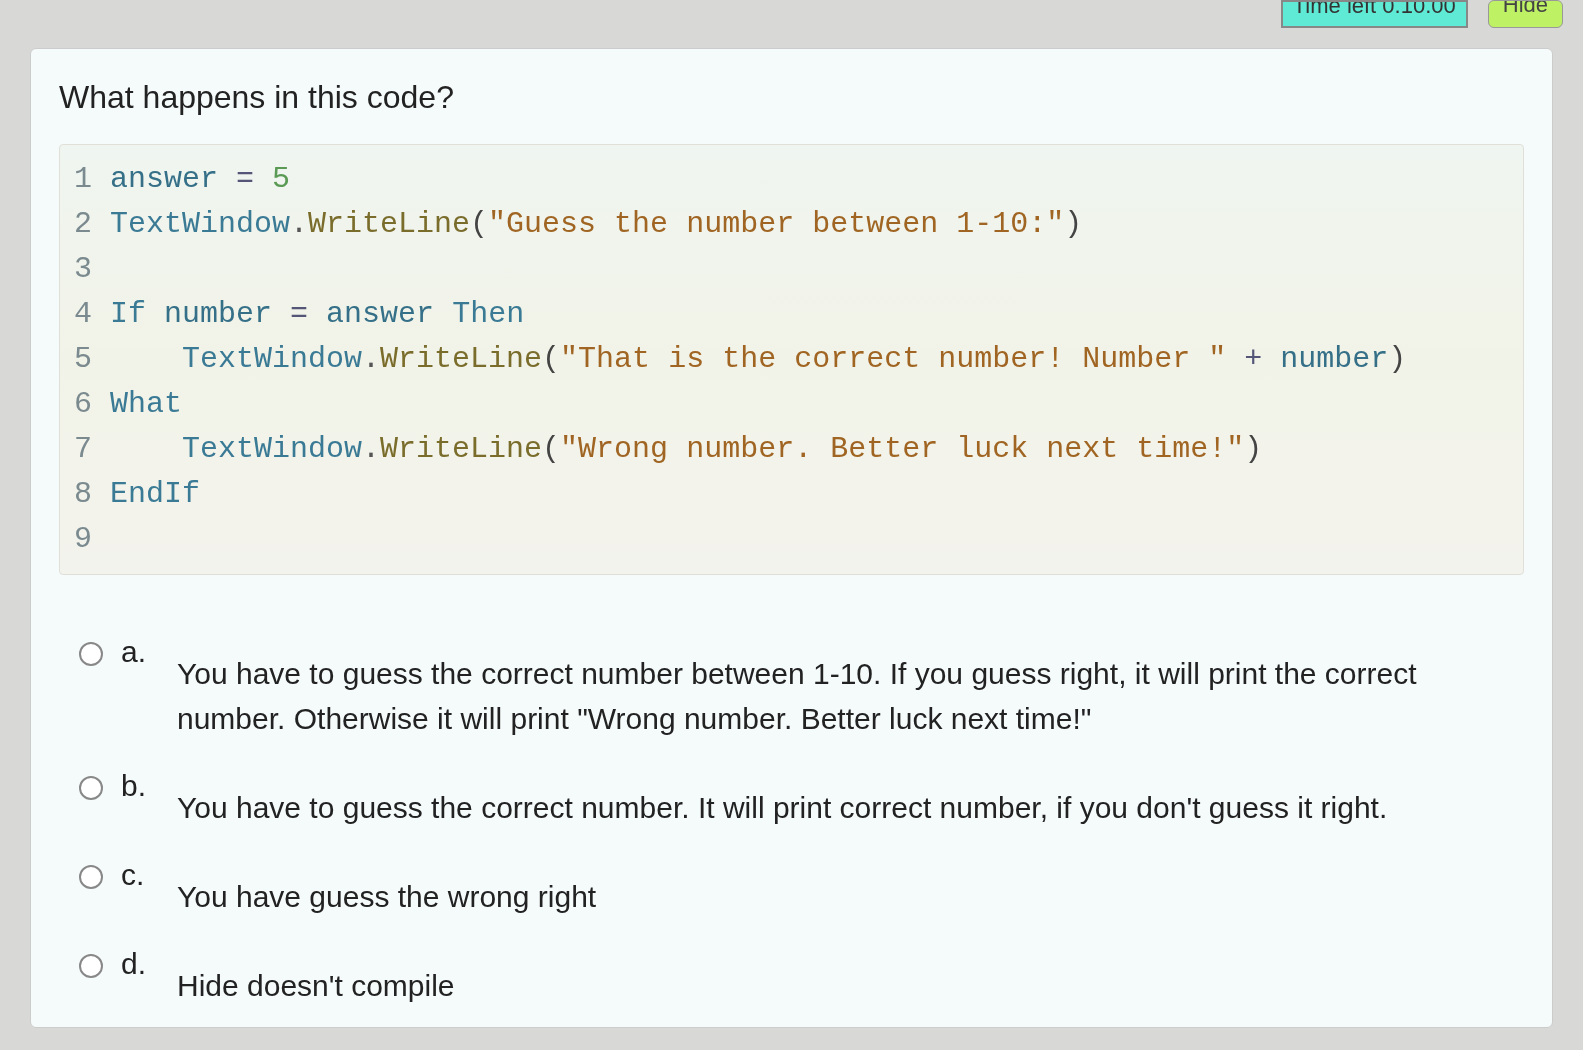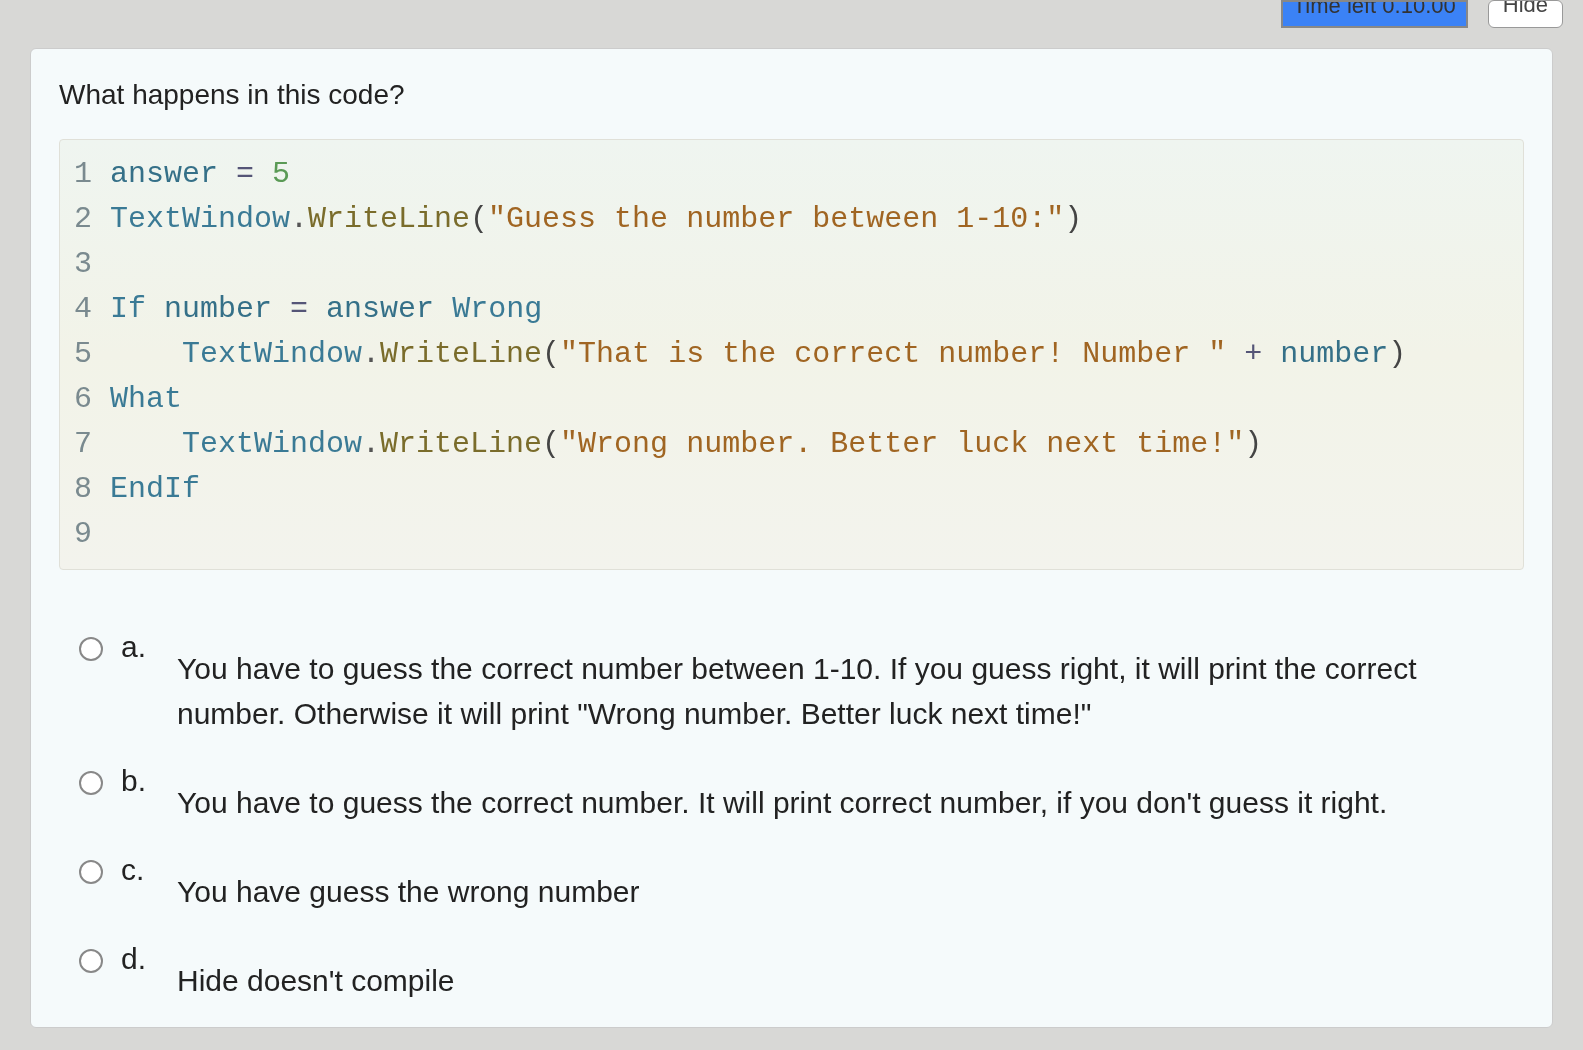--- a/index.html
+++ b/index.html
@@ -14,49 +14,49 @@
   .top-bar {
     display: flex;
     justify-content: flex-end;
     align-items: center;
     gap: 20px;
     padding: 0 20px 0 0;
     height: 28px;
   }
   .time-box {
     border: 2px solid #888;
-    background: #3b82f6;
+    background: #5eead4;
     padding: 2px 10px;
     font-size: 22px;
     color: #333;
     height: 28px;
     overflow: hidden;
     line-height: 0.2;
   }
   .hide-btn {
-    background: #ffffff;
+    background: #bef264;
     border: 1px solid #999;
     border-radius: 6px;
     padding: 2px 14px;
     font-size: 22px;
     color: #444;
     height: 28px;
     overflow: hidden;
     line-height: 0.2;
   }
   .question-card {
     margin: 20px 30px 0 30px;
     background: #f5fafb;
     border: 1px solid #ccc;
     border-radius: 6px;
     padding: 30px 28px 30px 28px;
     height: 980px;
   }
   .question-title {
-    font-size: 28px;
+    font-size: 32px;
     color: #222;
     margin-bottom: 28px;
     font-weight: normal;
   }
   .code-block {
     background: linear-gradient(180deg, #eff5f0 0%, #f2f3e8 50%, #f3f3ed 100%);
     border: 1px solid #e0e0d8;
     border-radius: 4px;
     padding: 12px 0 12px 0;
     font-family: "Courier New", monospace;
@@ -126,21 +126,21 @@
 </div>
 
 <div class="question-card">
 
   <div class="question-title">What happens in this code?</div>
 
   <div class="code-block" id="code-block">
       <div class="code-line"><span class="line-no">1</span><span class="code-text"><span class="tk-var">answer</span><span> </span><span class="tk-op">=</span><span> </span><span class="tk-num">5</span></span></div>
       <div class="code-line"><span class="line-no">2</span><span class="code-text"><span class="tk-obj">TextWindow</span><span class="tk-dot">.</span><span class="tk-method">WriteLine</span><span class="tk-paren">(</span><span class="tk-str">"Guess the number between 1-10:"</span><span class="tk-paren">)</span></span></div>
       <div class="code-line"><span class="line-no">3</span></div>
-      <div class="code-line"><span class="line-no">4</span><span class="code-text"><span class="tk-kw">If</span><span> </span><span class="tk-var">number</span><span> </span><span class="tk-op">=</span><span> </span><span class="tk-var">answer</span><span> </span><span class="tk-kw">Wrong</span></span></div>
+      <div class="code-line"><span class="line-no">4</span><span class="code-text"><span class="tk-kw">If</span><span> </span><span class="tk-var">number</span><span> </span><span class="tk-op">=</span><span> </span><span class="tk-var">answer</span><span> </span><span class="tk-kw">Then</span></span></div>
       <div class="code-line"><span class="line-no">5</span><span class="code-text"><span>    </span><span class="tk-obj">TextWindow</span><span class="tk-dot">.</span><span class="tk-method">WriteLine</span><span class="tk-paren">(</span><span class="tk-str">"That is the correct number! Number "</span><span> </span><span class="tk-op">+</span><span> </span><span class="tk-var">number</span><span class="tk-paren">)</span></span></div>
       <div class="code-line"><span class="line-no">6</span><span class="code-text"><span class="tk-kw">What</span></span></div>
       <div class="code-line"><span class="line-no">7</span><span class="code-text"><span>    </span><span class="tk-obj">TextWindow</span><span class="tk-dot">.</span><span class="tk-method">WriteLine</span><span class="tk-paren">(</span><span class="tk-str">"Wrong number. Better luck next time!"</span><span class="tk-paren">)</span></span></div>
       <div class="code-line"><span class="line-no">8</span><span class="code-text"><span class="tk-kw">EndIf</span></span></div>
       <div class="code-line"><span class="line-no">9</span><span class="code-text"></span></div>
     </div>
 
   <div class="options" id="options">
       <div class="option-row">
         <div class="radio"></div>
@@ -148,21 +148,21 @@
         <div class="opt-text">You have to guess the correct number between 1-10. If you guess right, it will print the correct number. Otherwise it will print "Wrong number. Better luck next time!"</div>
       </div>
       <div class="option-row">
         <div class="radio"></div>
         <div class="opt-letter">b.</div>
         <div class="opt-text">You have to guess the correct number. It will print correct number, if you don't guess it right.</div>
       </div>
       <div class="option-row">
         <div class="radio"></div>
         <div class="opt-letter">c.</div>
-        <div class="opt-text">You have guess the wrong number</div>
+        <div class="opt-text">You have guess the wrong right</div>
       </div>
       <div class="option-row">
         <div class="radio"></div>
         <div class="opt-letter">d.</div>
         <div class="opt-text">Hide doesn't compile</div>
       </div>
     </div>
 
 </div>
 

